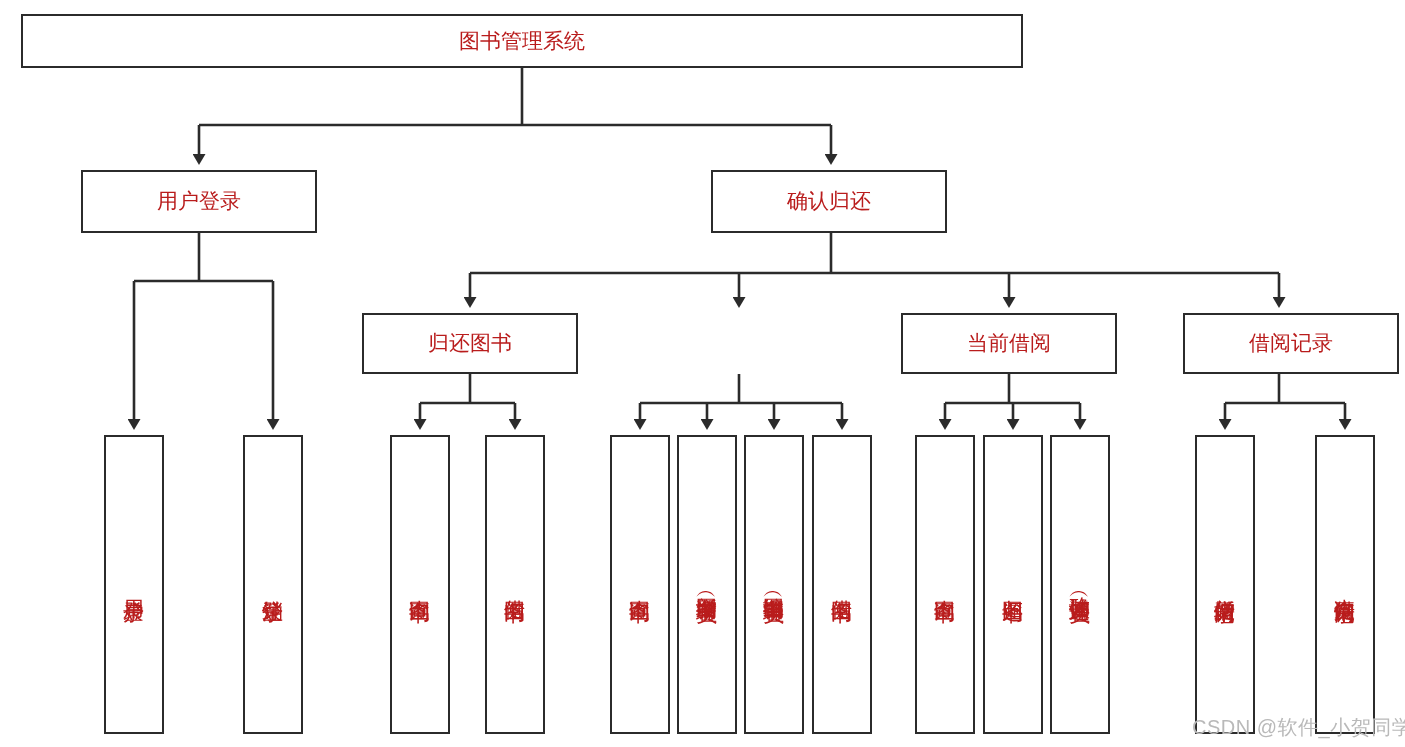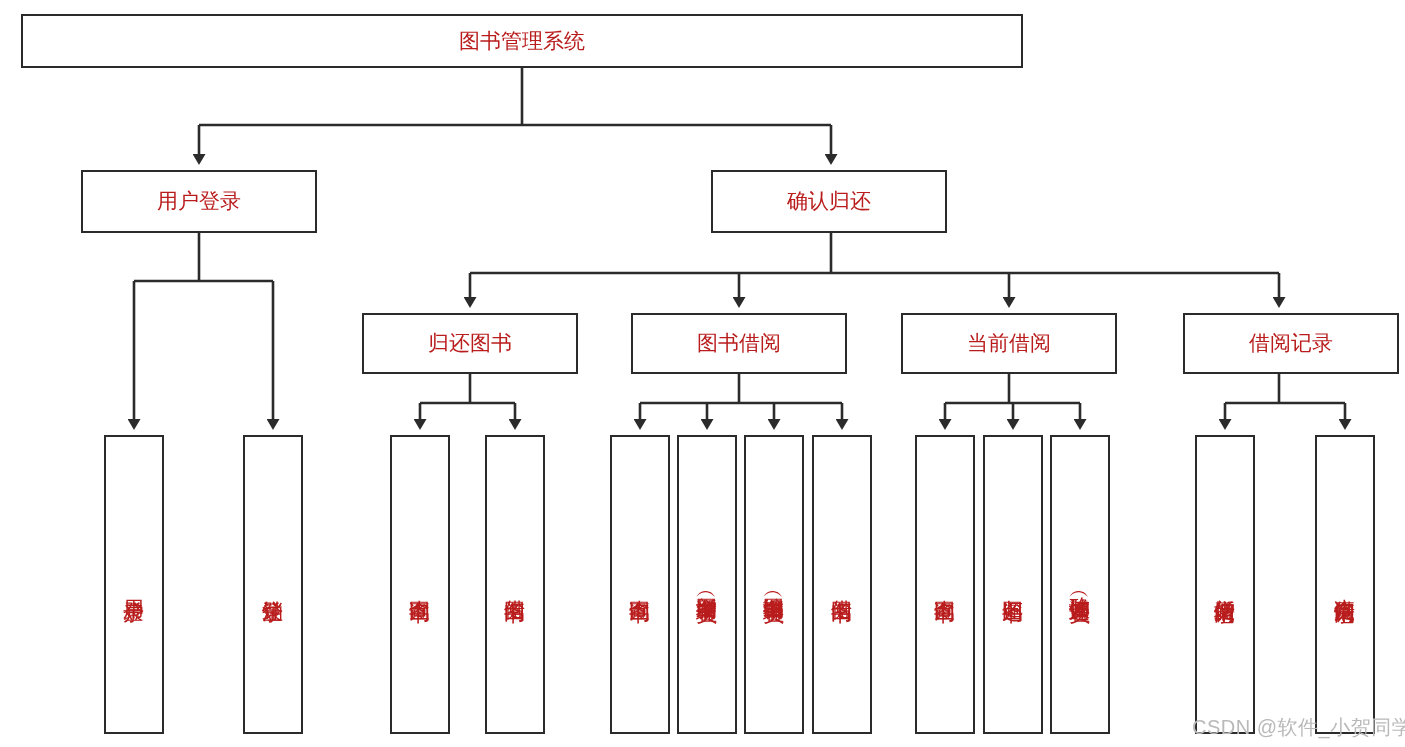--- a/index.html
+++ b/index.html
@@ -129,23 +129,20 @@
   <div class="node-box" style="left:81px; top:170px; width:236px; height:63px;">
     <span class="node-label horizontal">用户登录</span>
   </div>
   <div class="node-box" style="left:711px; top:170px; width:236px; height:63px;">
     <span class="node-label horizontal">确认归还</span>
   </div>
 
   <div class="node-box" style="left:362px; top:313px; width:216px; height:61px;">
     <span class="node-label horizontal">归还图书</span>
   </div>
-  <div class="node-box" style="left:631px; top:313px; width:216px; height:61px;">
-    <span class="node-label horizontal">图书借阅</span>
-  </div>
   <div class="node-box" style="left:901px; top:313px; width:216px; height:61px;">
     <span class="node-label horizontal">当前借阅</span>
   </div>
   <div class="node-box" style="left:1171px; top:313px; width:216px; height:61px;margin-left:12px;">
     <span class="node-label horizontal">借阅记录</span>
   </div>
 
   <div class="node-box" style="left:104px; top:435px; width:60px; height:299px;">
     <span class="node-label vertical">用户登录</span>
   </div>

